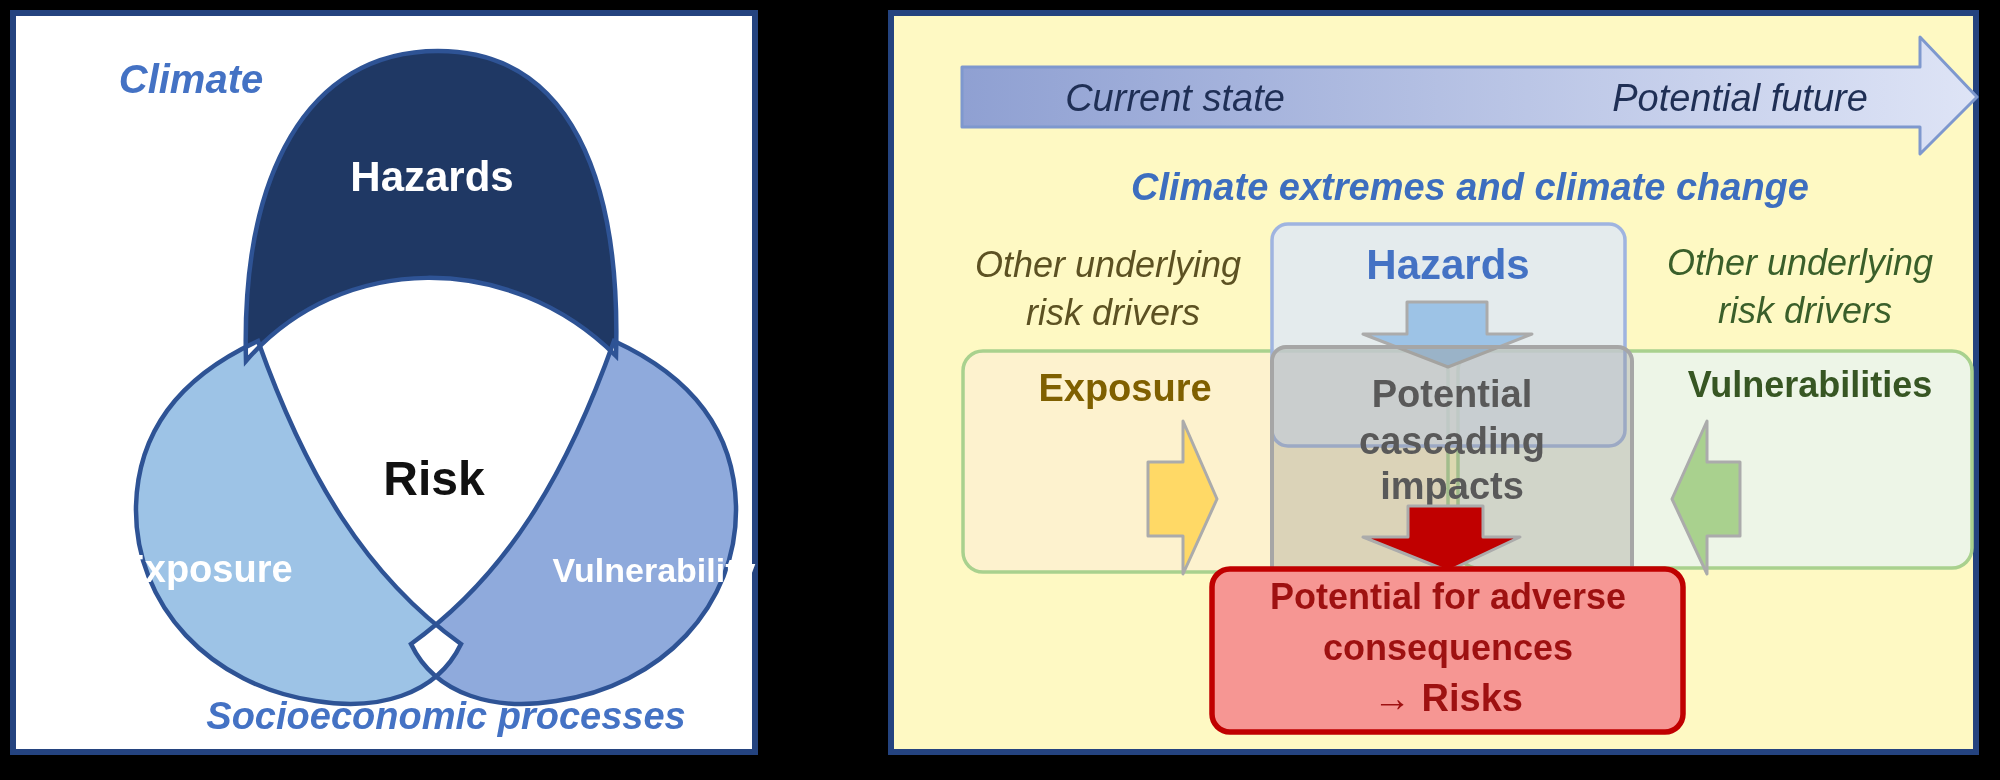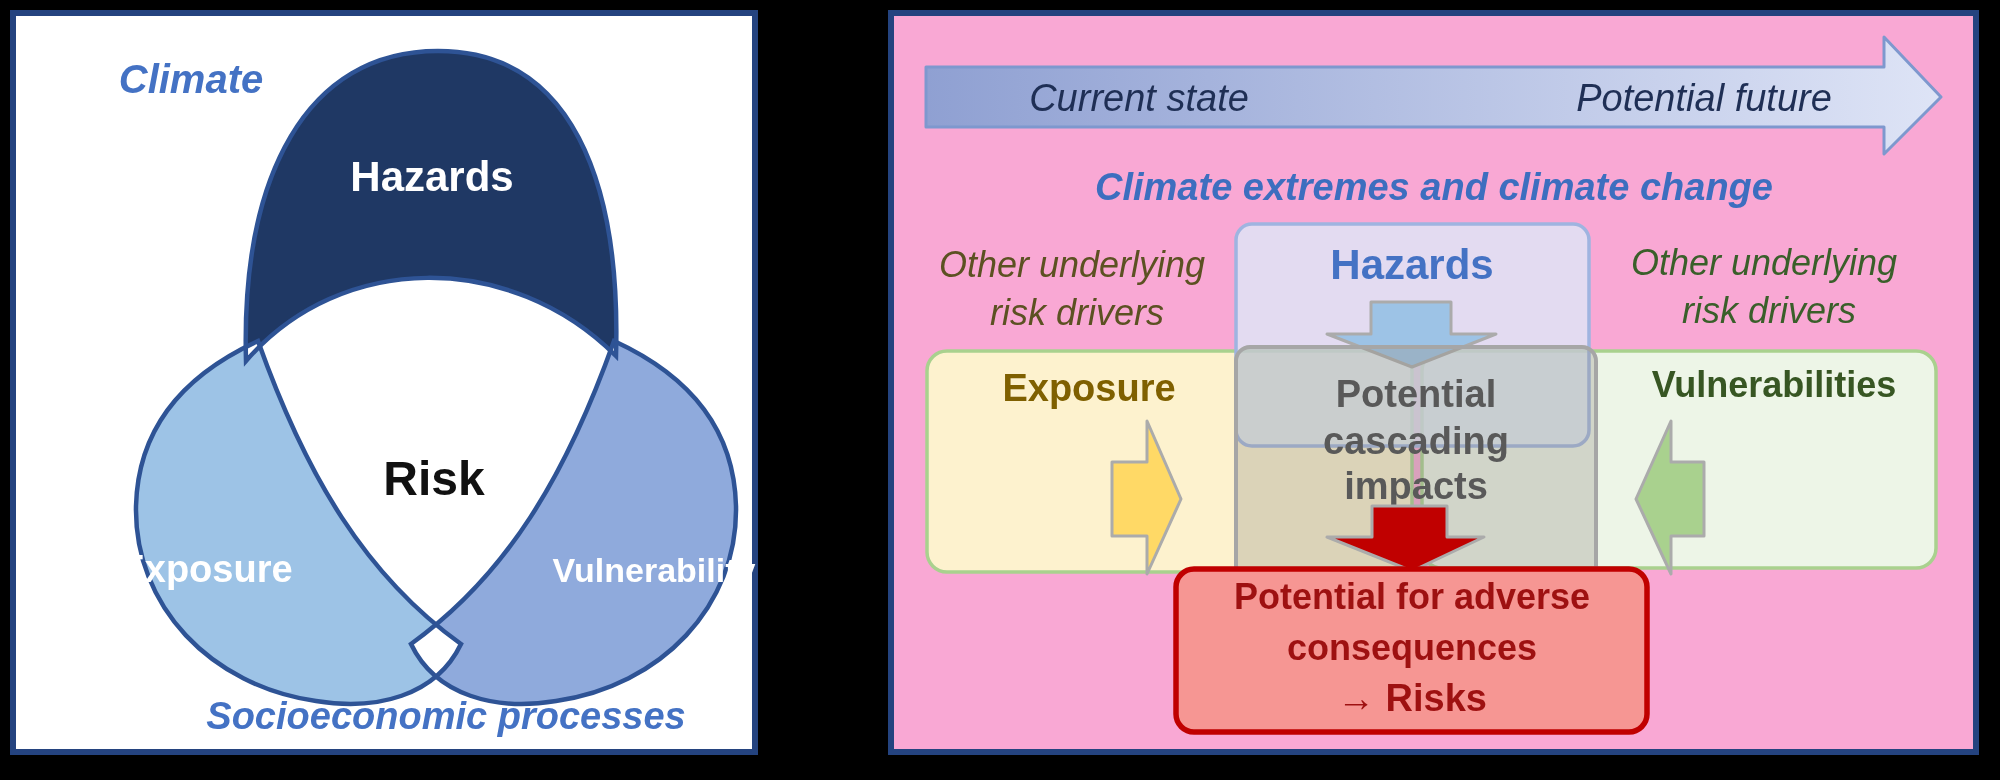--- a/index.html
+++ b/index.html
@@ -51,21 +51,21 @@
 
       <text x="175" y="63" font-size="40" class="b i mid" fill="#4472C4">Climate</text>
       <text x="416" y="160" font-size="42" class="b mid" fill="#FFFFFF">Hazards</text>
       <text x="418" y="462" font-size="48" class="b mid" fill="#111111">Risk</text>
       <text x="190" y="553" font-size="38" class="b mid" fill="#FFFFFF">Exposure</text>
       <text x="638" y="554" font-size="34" class="b mid" fill="#FFFFFF">Vulnerability</text>
       <text x="430" y="700" font-size="38" class="b i mid" fill="#4472C4">Socioeconomic processes</text>
     </svg>
   </div>
 
-  <div id="panel-right" class="panel" style="border-color: rgb(36, 67, 127); background: #f9a8d4;">
+  <div id="panel-right" class="panel" style="border-color: rgb(36, 67, 127); background: #fef9c3; padding-left: 36px;">
     <svg width="1079" height="733" viewBox="0 0 1079 733">
       <defs>
         <linearGradient id="tg" x1="0" y1="0" x2="1" y2="0">
           <stop offset="0" stop-color="#8FA0D2"></stop>
           <stop offset="1" stop-color="#DEE4F6"></stop>
         </linearGradient>
       </defs>
 
       <path d="M32,51 L990,51 L990,21 L1047,81 L990,138 L990,111 L32,111 Z" fill="url(#tg)" stroke-width="3" stroke-linejoin="round" stroke="#7E98CE"></path>
       <text x="245" y="82" font-size="38" class="i mid" fill="#1F2F55">Current state</text>

